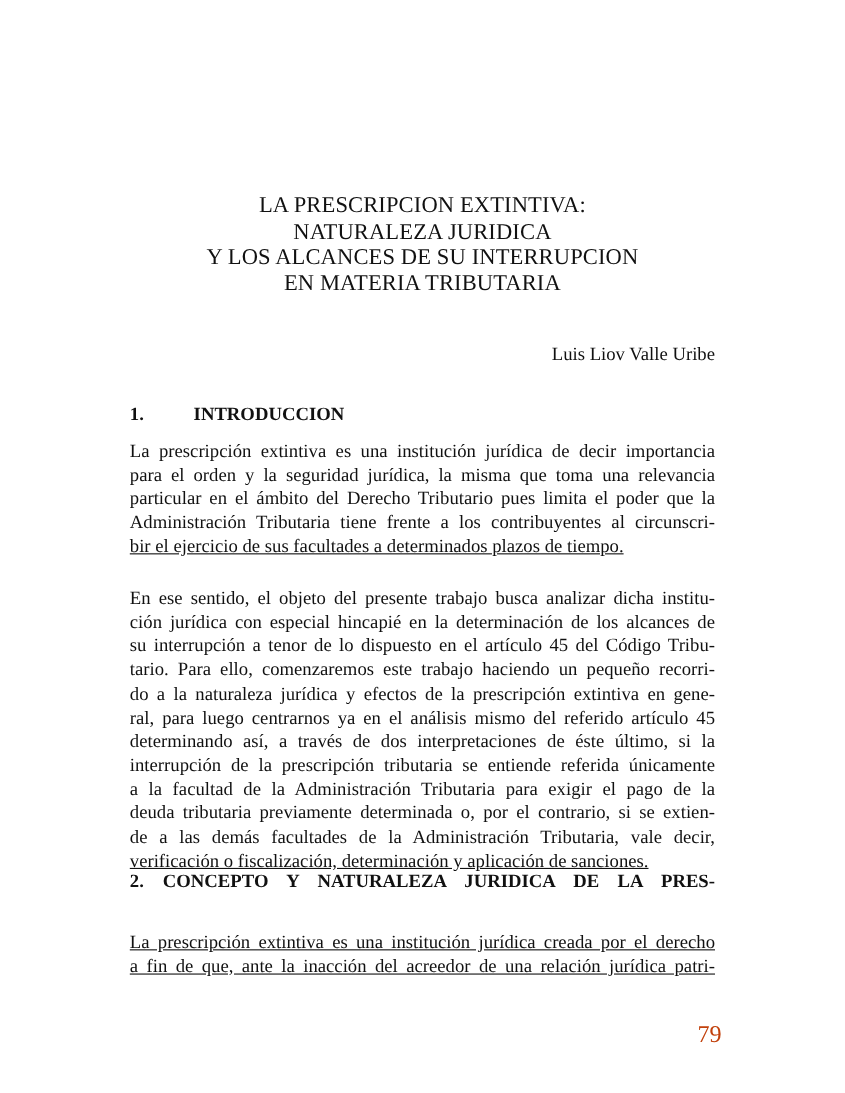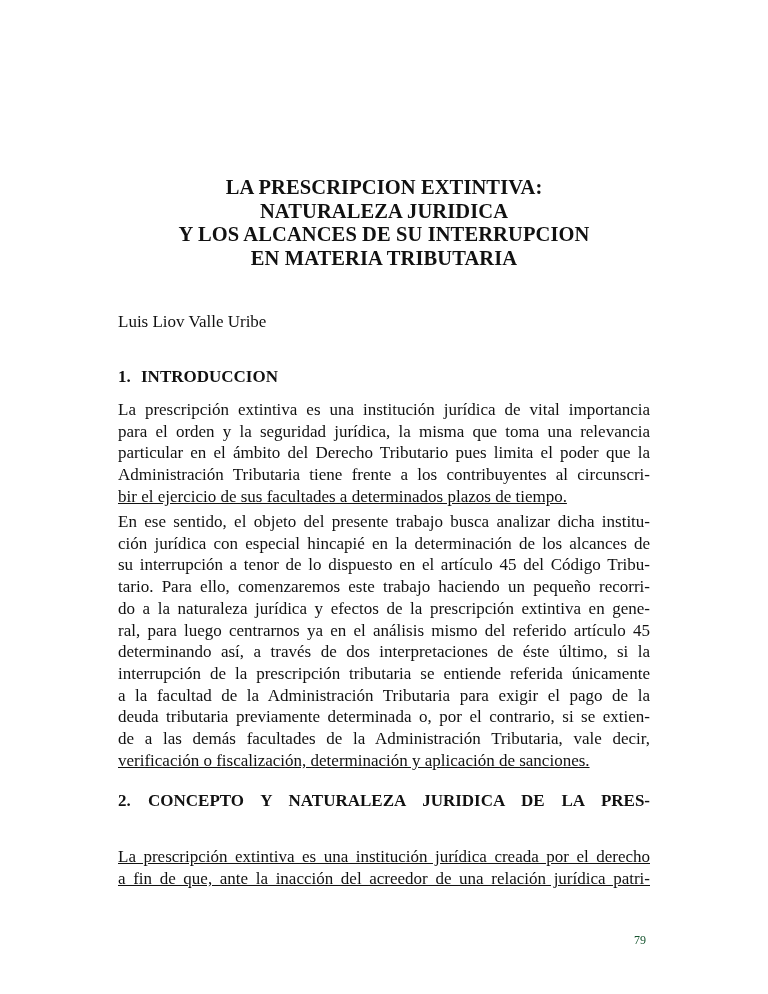--- a/index.html
+++ b/index.html
@@ -20,51 +20,51 @@
       left: 0; top: 0;
       width: 768px; height: 994px;
       background: #ffffff;
     }
     .title {
       position: absolute;
       left: 118px;
       width: 532px;
       top: 176px;
       text-align: center;
-      font-weight: bold;
+      font-weight: normal;
       font-size: 20.5px;
       line-height: 23.5px;
       letter-spacing: 0.1px;
     }
     .title-line { display: block; white-space: nowrap; }
     .author {
       position: absolute;
       left: 118px;
       width: 532px;
       top: 311px;
-      text-align: left;
+      text-align: right;
       font-size: 17px;
       line-height: 22px;
     }
     .section-heading {
       position: absolute;
       left: 118px;
       width: 532px;
       font-weight: bold;
       font-size: 17px;
       line-height: 21.7px;
     }
     .section-number {
       position: absolute;
       left: 0;
       top: 0;
     }
     .section-text {
       display: block;
-      margin-left: 23px;
+      margin-left: 58px;
       text-align: justify;
       text-align-last: left;
     }
     .paragraph {
       position: absolute;
       left: 118px;
       width: 532px;
       font-size: 17px;
       line-height: 21.7px;
       text-align: justify;
@@ -76,23 +76,23 @@
       white-space: nowrap;
     }
     .pline.last {
       text-align-last: left;
       text-decoration: underline;
     }
     .page-number {
       position: absolute;
       left: 634px;
       top: 930px;
-      font-size: 12px;
+      font-size: 22px;
       line-height: 20px;
-      color: #14532d;
+      color: #c2410c;
     }
   </style>
 </head>
 <body>
 
 <div class="page">
 
   <div class="title">
     <span class="title-line">LA PRESCRIPCION EXTINTIVA:</span>
     <span class="title-line">NATURALEZA JURIDICA</span>
@@ -101,28 +101,28 @@
   </div>
 
   <div class="author">Luis Liov Valle Uribe</div>
 
   <div class="section-heading" style="top:366px;">
     <span class="section-number">1.</span>
     <span class="section-text">INTRODUCCION</span>
   </div>
 
   <div class="paragraph" style="top:399px;">
-    <span class="pline">La prescripción extintiva es una institución jurídica de vital importancia</span>
+    <span class="pline">La prescripción extintiva es una institución jurídica de decir importancia</span>
     <span class="pline">para el orden y la seguridad jurídica, la misma que toma una relevancia</span>
     <span class="pline">particular en el ámbito del Derecho Tributario pues limita el poder que la</span>
     <span class="pline">Administración Tributaria tiene frente a los contribuyentes al circunscri-</span>
     <span class="pline last">bir el ejercicio de sus facultades a determinados plazos de tiempo.</span>
   </div>
 
-  <div class="paragraph" style="top:511px;">
+  <div class="paragraph" style="top:533px;">
     <span class="pline">En ese sentido, el objeto del presente trabajo busca analizar dicha institu-</span>
     <span class="pline">ción jurídica con especial hincapié en la determinación de los alcances de</span>
     <span class="pline">su interrupción a tenor de lo dispuesto en el artículo 45 del Código Tribu-</span>
     <span class="pline">tario.  Para ello, comenzaremos este trabajo haciendo un pequeño recorri-</span>
     <span class="pline">do a la naturaleza jurídica y efectos de la prescripción extintiva en gene-</span>
     <span class="pline">ral, para luego centrarnos ya en el análisis mismo del referido artículo 45</span>
     <span class="pline">determinando así, a través de dos interpretaciones de éste último, si la</span>
     <span class="pline">interrupción de la prescripción tributaria se entiende referida únicamente</span>
     <span class="pline">a la facultad de la Administración Tributaria para exigir el pago de la</span>
     <span class="pline">deuda tributaria previamente determinada o, por el contrario, si se extien-</span>

